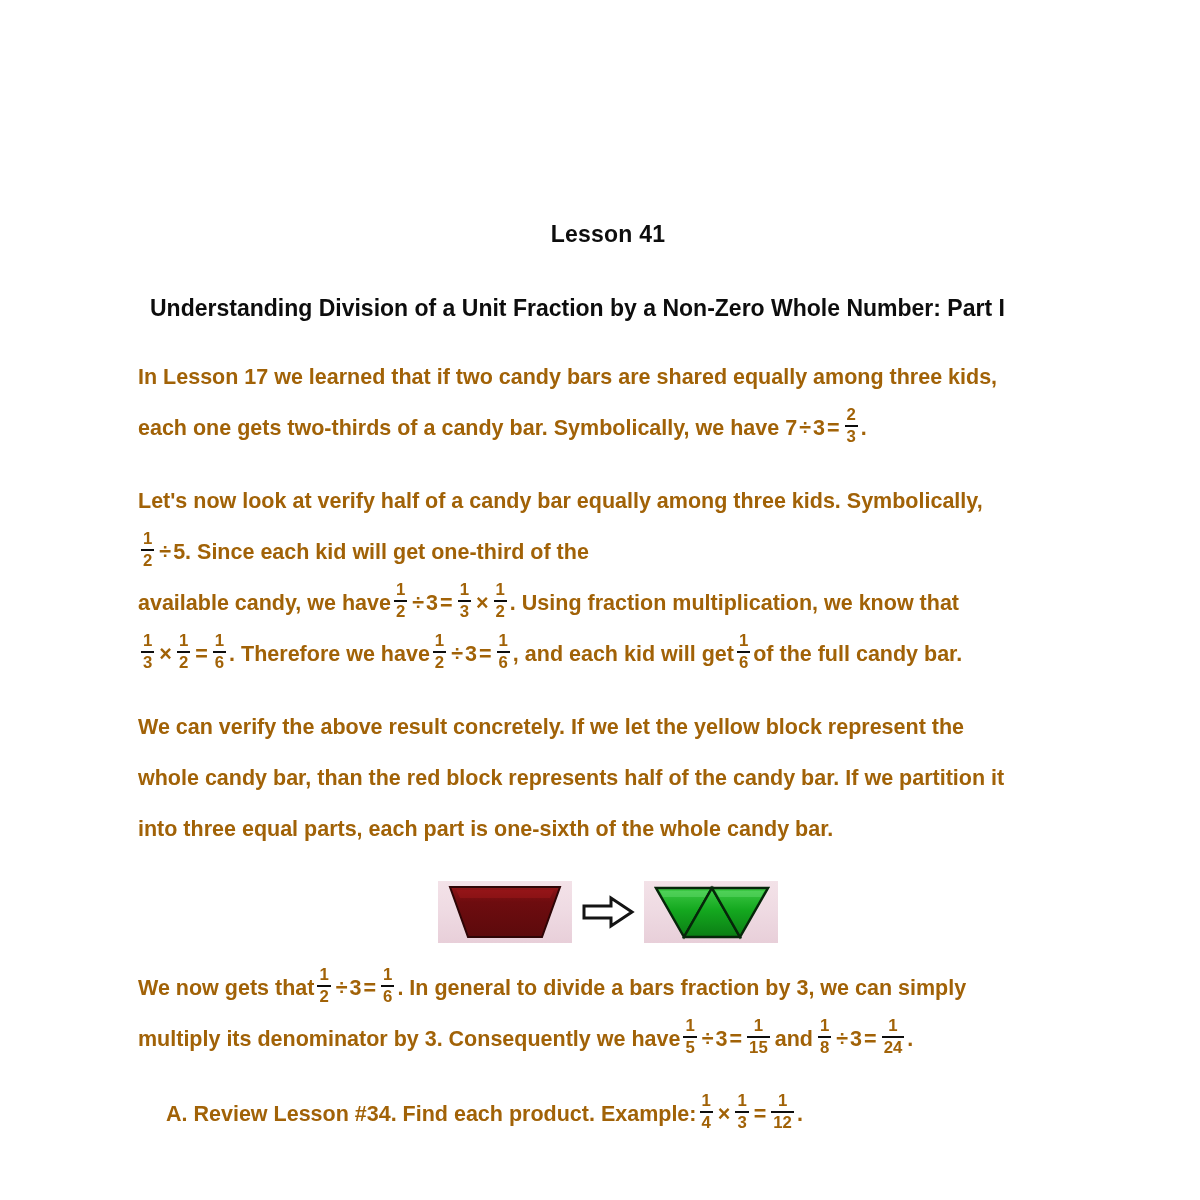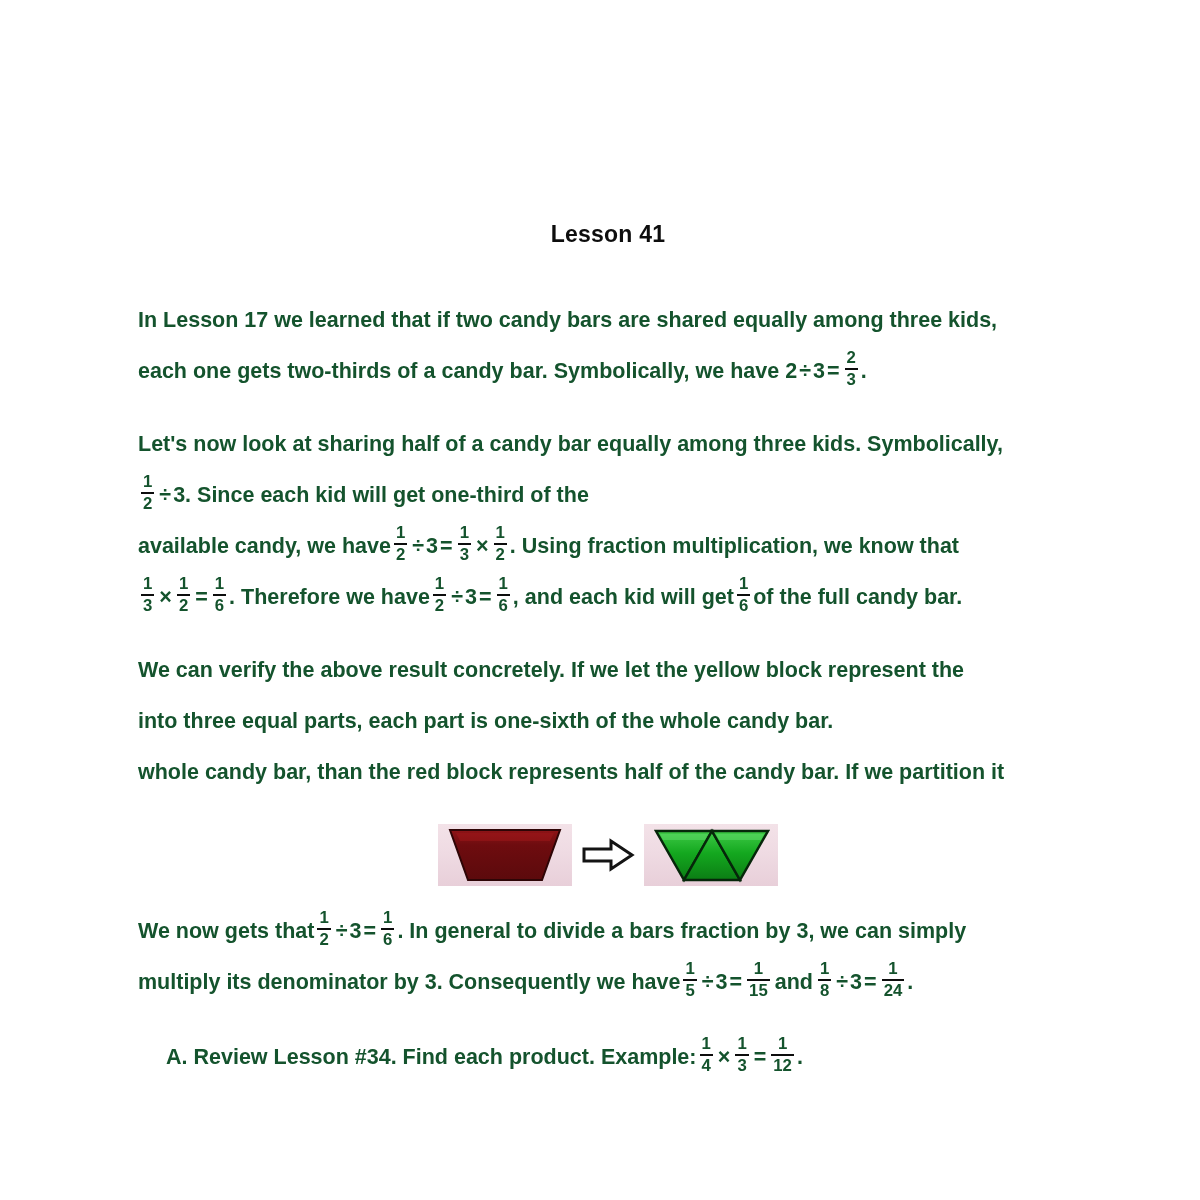--- a/index.html
+++ b/index.html
@@ -50,21 +50,21 @@
     color: #0d0d0d;
     white-space: nowrap;
   }
 
   
   .para {
     font-weight: bold;
     font-size: 21.5px;
     line-height: 51px;
     margin: 0 0 22px 0;
-    color: #14532d;
+    color: #a16207;
   }
   .para.tight { margin-bottom: 16px; }
   .para.indent { padding-left: 28px; margin-top: 24px; }
   .para .ln { display: block; white-space: nowrap; }
 
   
   .frac {
     display: inline-block;
     vertical-align: -0.52em;
     text-align: center;
@@ -113,40 +113,41 @@
   .arrow-wrap svg { display: block; }
 </style>
 </head>
 <body>
 
 <div class="page">
   <div class="content">
 
     <h1 class="lesson-title">Lesson 41</h1>
 
+    <h2 class="lesson-subtitle">Understanding Division of a Unit Fraction by a Non-Zero Whole Number: Part I</h2>
 
     <p class="para">
       <span class="ln">In Lesson 17 we learned that if two candy bars are shared equally among three kids,</span>
-      <span class="ln"><span>each one gets two-thirds of a candy bar. Symbolically, we have 2</span><span class="op">÷</span><span>3</span><span class="op">=</span><span class="frac"><span class="num">2</span><span class="den">3</span></span><span>.</span></span>
+      <span class="ln"><span>each one gets two-thirds of a candy bar. Symbolically, we have 7</span><span class="op">÷</span><span>3</span><span class="op">=</span><span class="frac"><span class="num">2</span><span class="den">3</span></span><span>.</span></span>
     </p>
 
     <p class="para">
-      <span class="ln">Let's now look at  sharing half of a candy bar equally among three kids. Symbolically,</span>
-
-      <span class="ln"><span class="frac"><span class="num">1</span><span class="den">2</span></span><span class="op">÷</span><span>3. Since each kid will get one-third of the</span></span>
+      <span class="ln">Let's now look at  verify half of a candy bar equally among three kids. Symbolically,</span>
+
+      <span class="ln"><span class="frac"><span class="num">1</span><span class="den">2</span></span><span class="op">÷</span><span>5. Since each kid will get one-third of the</span></span>
 
       <span class="ln"><span>available candy, we have</span><span class="frac"><span class="num">1</span><span class="den">2</span></span><span class="op">÷</span><span>3</span><span class="op">=</span><span class="frac"><span class="num">1</span><span class="den">3</span></span><span class="op">×</span><span class="frac"><span class="num">1</span><span class="den">2</span></span><span>. Using fraction multiplication, we know that</span></span>
 
       <span class="ln"><span class="frac"><span class="num">1</span><span class="den">3</span></span><span class="op">×</span><span class="frac"><span class="num">1</span><span class="den">2</span></span><span class="op">=</span><span class="frac"><span class="num">1</span><span class="den">6</span></span><span>. Therefore we have</span><span class="frac"><span class="num">1</span><span class="den">2</span></span><span class="op">÷</span><span>3</span><span class="op">=</span><span class="frac"><span class="num">1</span><span class="den">6</span></span><span>, and each kid will get</span><span class="frac"><span class="num">1</span><span class="den">6</span></span><span>of the full candy bar.</span></span>
     </p>
 
     <p class="para tight">
       <span class="ln">We can verify the above result concretely. If we let the yellow block represent the</span>
+      <span class="ln">whole candy bar, than the red block represents half of the candy bar. If we partition it</span>
       <span class="ln">into three equal parts, each part is one-sixth of the whole candy bar.</span>
-      <span class="ln">whole candy bar, than the red block represents half of the candy bar. If we partition it</span>
     </p>
 
     <div class="figure">
 
       <div class="tile">
         <svg width="134" height="62" viewBox="0 0 134 62">
           <defs>
             <linearGradient id="redg" x1="0" y1="0" x2="0" y2="1">
               <stop offset="0%" stop-color="#8e1417"></stop>
               <stop offset="30%" stop-color="#6e0c0f"></stop>

